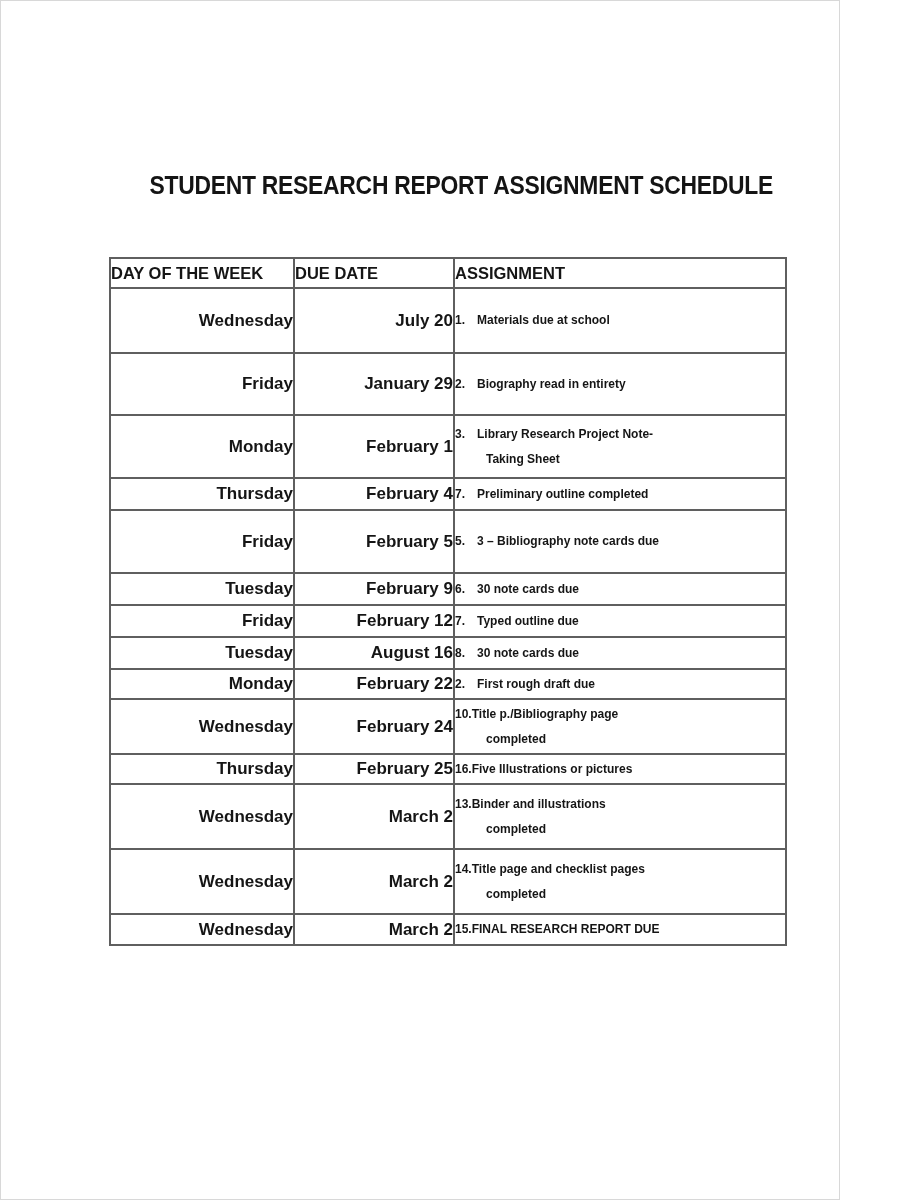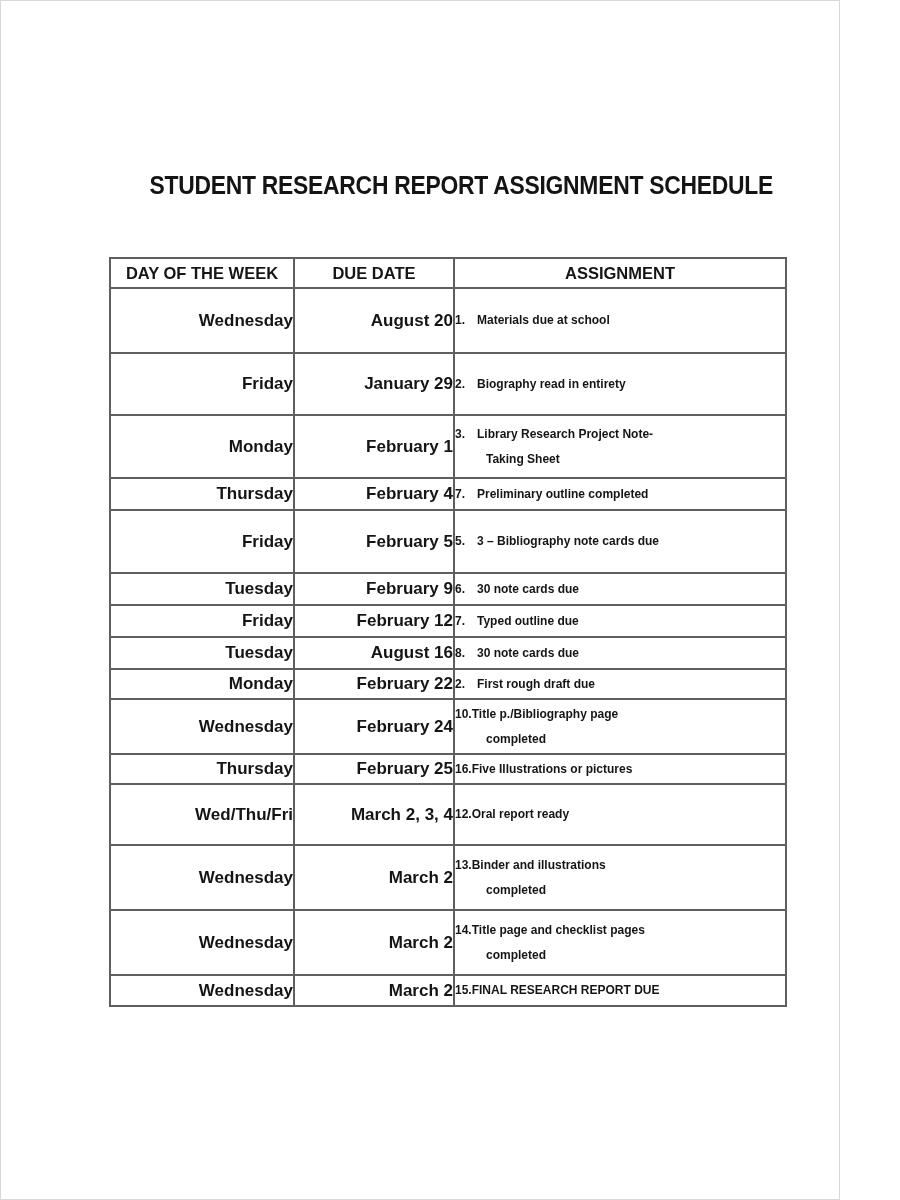--- a/index.html
+++ b/index.html
@@ -44,21 +44,21 @@
   table.schedule th,
   table.schedule td {
     border: 2px solid #5f5f5f;
     padding: 0;
     font-weight: 700;
     color: #151515;
     overflow: hidden;
   }
   table.schedule th {
     font-size: 16.5px;
-    text-align: center;
+    text-align: left;
     vertical-align: middle;
   }
   td.cell-center {
     font-size: 17px;
     text-align: right;
     vertical-align: middle;
   }
   td.cell-assign {
     vertical-align: middle;
     padding: 2px 4px 2px 18px;
@@ -89,21 +89,21 @@
     <thead>
       <tr style="height:30px">
         <th>DAY OF THE WEEK</th>
         <th>DUE DATE</th>
         <th>ASSIGNMENT</th>
       </tr>
     </thead>
     <tbody>
         <tr style="height: 65px;">
           <td class="cell-center">Wednesday</td>
-          <td class="cell-center">August 20</td>
+          <td class="cell-center">July 20</td>
           <td class="cell-assign">
             <div class="a-item">1. Materials due at school</div>
           </td>
         </tr>
         <tr style="height: 62px;">
           <td class="cell-center">Friday</td>
           <td class="cell-center">January 29</td>
           <td class="cell-assign">
             <div class="a-item">2. Biography read in entirety</div>
           </td>
@@ -166,27 +166,20 @@
 completed</div>
           </td>
         </tr>
         <tr style="height: 30px;">
           <td class="cell-center">Thursday</td>
           <td class="cell-center">February 25</td>
           <td class="cell-assign">
             <div class="a-item">16.Five Illustrations or pictures</div>
           </td>
         </tr>
-        <tr style="height: 61px;">
-          <td class="cell-center">Wed/Thu/Fri</td>
-          <td class="cell-center">March 2, 3, 4</td>
-          <td class="cell-assign">
-            <div class="a-item">12.Oral report ready</div>
-          </td>
-        </tr>
         <tr style="height: 65px;">
           <td class="cell-center">Wednesday</td>
           <td class="cell-center">March 2</td>
           <td class="cell-assign">
             <div class="a-item">13.Binder and illustrations
 completed</div>
           </td>
         </tr>
         <tr style="height: 65px;">
           <td class="cell-center">Wednesday</td>

